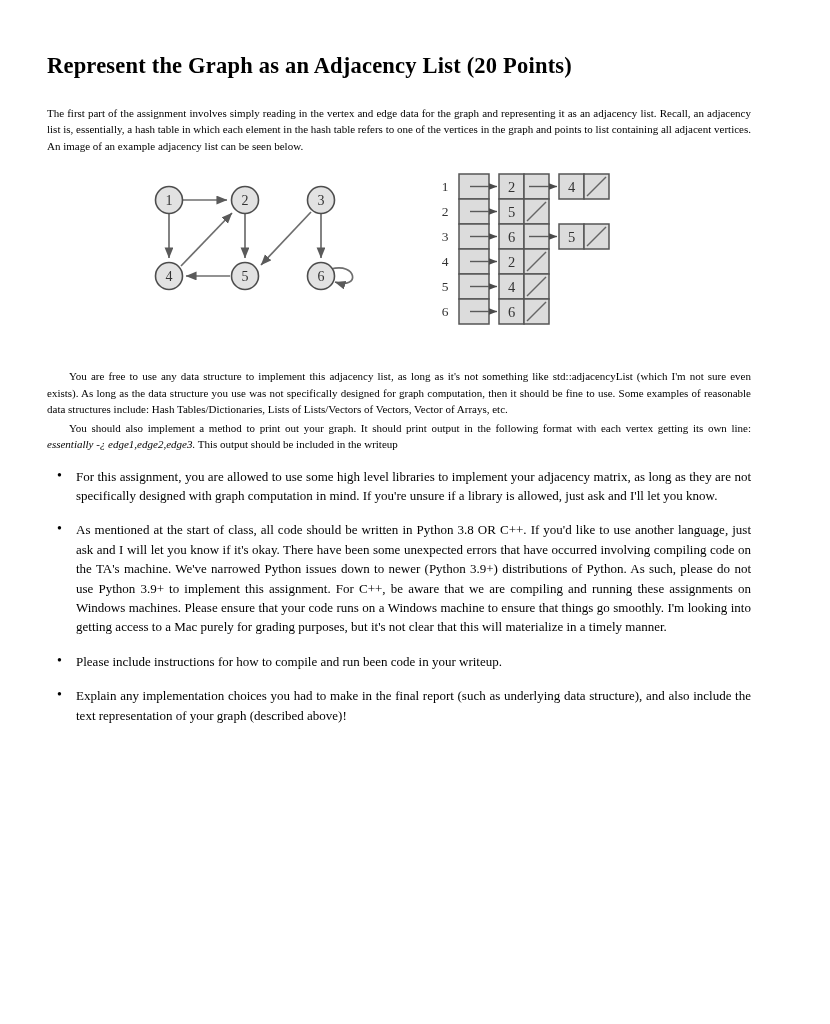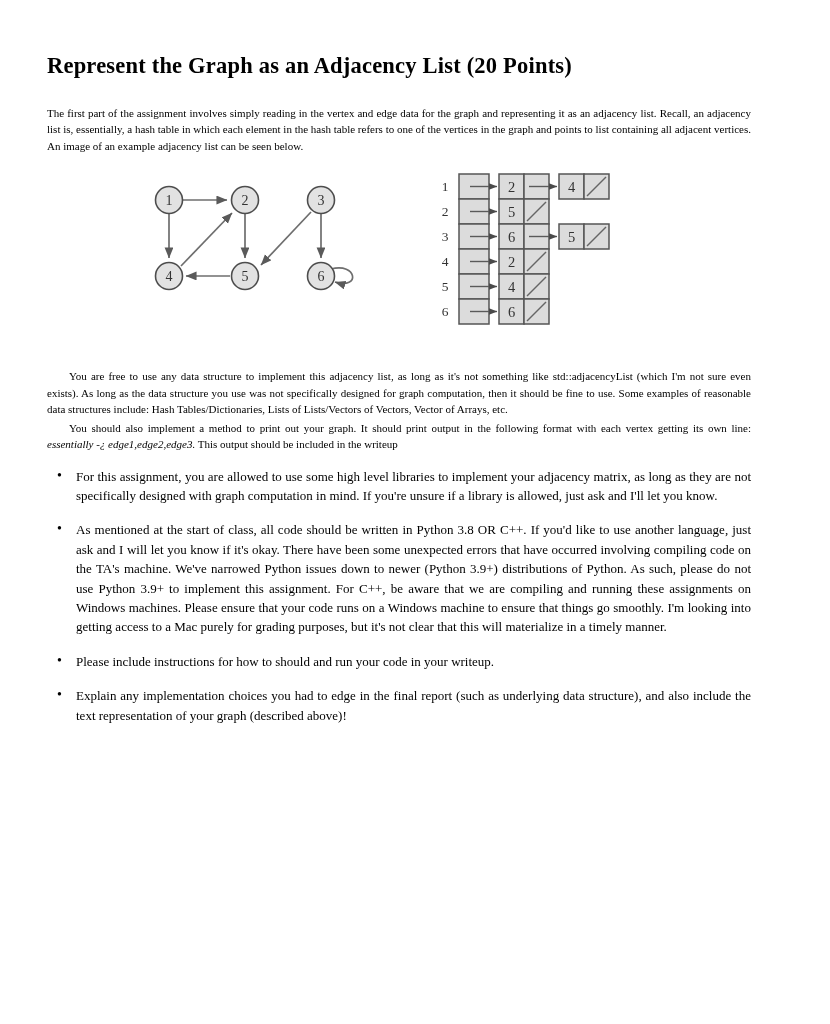--- a/index.html
+++ b/index.html
@@ -241,18 +241,18 @@
 
     </div>
 
     <p class="para indent after-fig">You are free to use any data structure to implement this adjacency list, as long as it's not something like std::adjacencyList (which I'm not sure even exists). As long as the data structure you use was not specifically designed for graph computation, then it should be fine to use. Some examples of reasonable data structures include: Hash Tables/Dictionaries, Lists of Lists/Vectors of Vectors, Vector of Arrays, etc.</p>
 
     <p class="para indent"><span>You should also implement a method to print out your graph. It should print output in the following format with each vertex getting its own line: </span><span class="ital">essentially -¿ edge1,edge2,edge3.</span><span> This output should be included in the writeup</span></p>
 
     <ul class="bullets">
       <li>For this assignment, you are allowed to use some high level libraries to implement your adjacency matrix, as long as they are not specifically designed with graph computation in mind. If you're unsure if a library is allowed, just ask and I'll let you know.</li>
       <li>As mentioned at the start of class, all code should be written in Python 3.8 OR C++. If you'd like to use another language, just ask and I will let you know if it's okay. There have been some unexpected errors that have occurred involving compiling code on the TA's machine. We've narrowed Python issues down to newer (Python 3.9+) distributions of Python. As such, please do not use Python 3.9+ to implement this assignment. For C++, be aware that we are compiling and running these assignments on Windows machines. Please ensure that your code runs on a Windows machine to ensure that things go smoothly. I'm looking into getting access to a Mac purely for grading purposes, but it's not clear that this will materialize in a timely manner.</li>
-      <li>Please include instructions for how to should and run your code in your writeup.</li>
-      <li>Explain any implementation choices you had to edge in the final report (such as underlying data structure), and also include the text representation of your graph (described above)!</li>
+      <li>Please include instructions for how to compile and run been code in your writeup.</li>
+      <li>Explain any implementation choices you had to make in the final report (such as underlying data structure), and also include the text representation of your graph (described above)!</li>
     </ul>
 
   </div>
 </div>
 
 </body></html>

